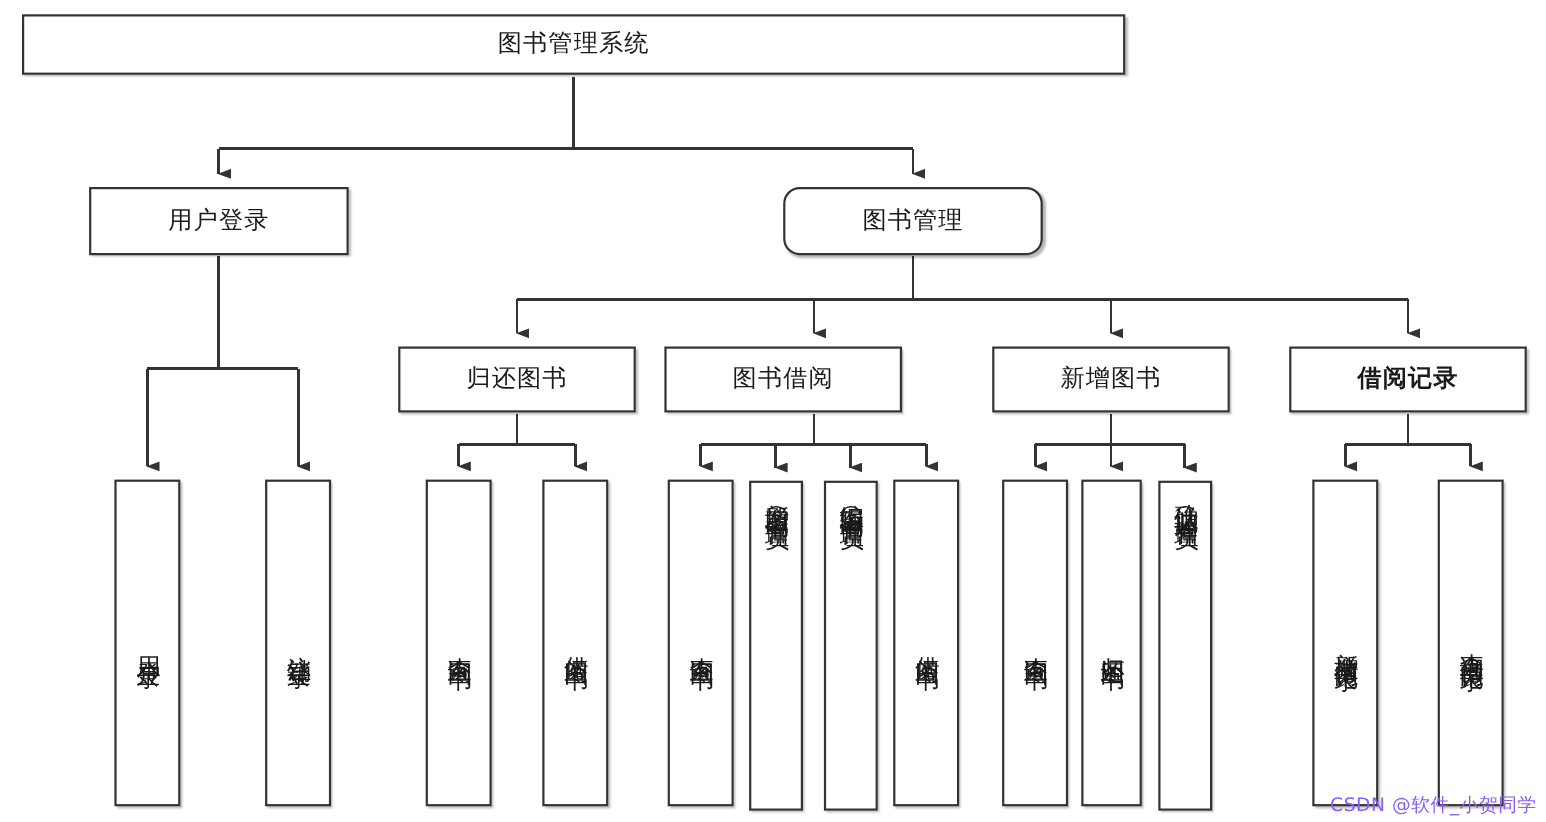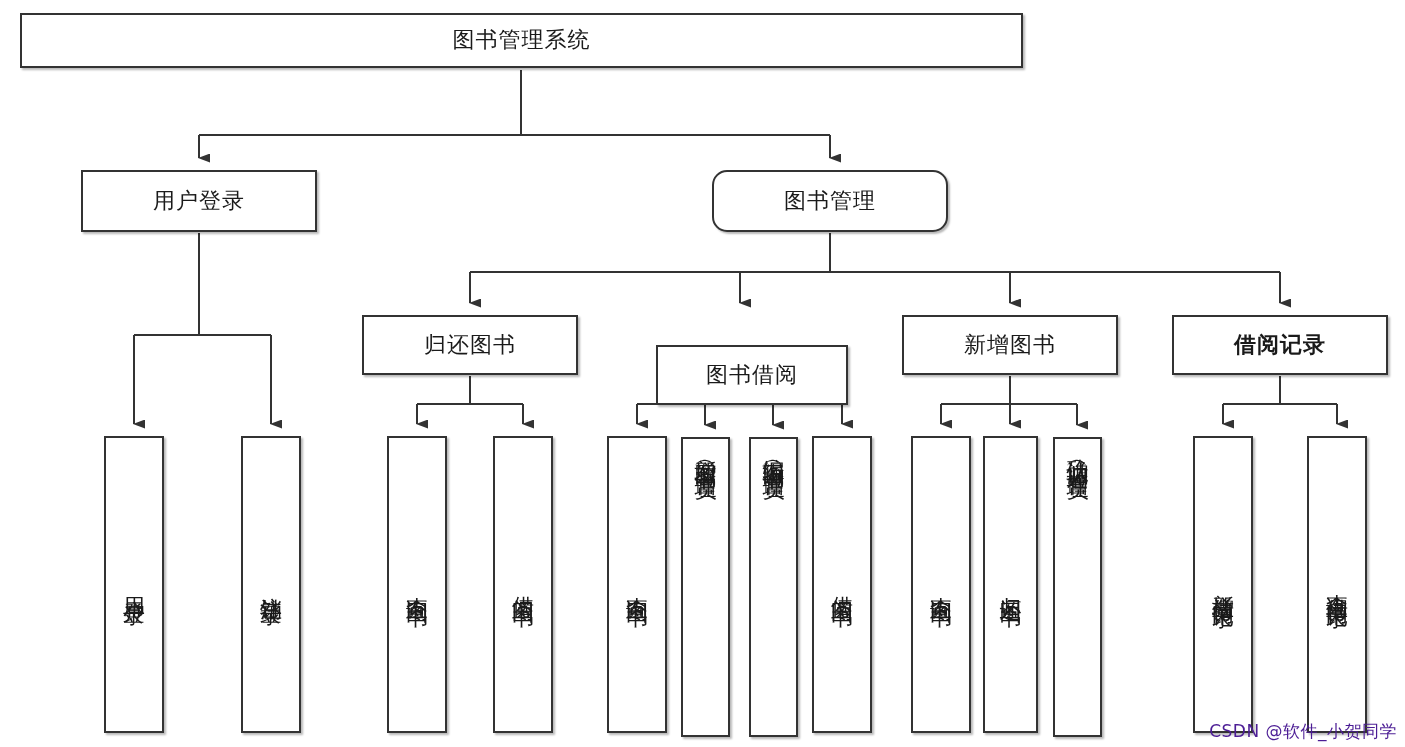--- a/index.html
+++ b/index.html
@@ -62,21 +62,21 @@
     align-items: flex-start;
   }
   .node.vertical.top-aligned .node-label {
     padding-top: 2px;
   }
   #watermark {
     position: absolute;
     right: 8px;
     bottom: 4px;
     font-size: 17px;
-    color: #4c1d95;
+    color: #8b5cf6;
     letter-spacing: 0.5px;
     white-space: nowrap;
     user-select: none;
   }
 </style>
 </head>
 <body>
 
 <div id="diagram-root">
 
@@ -139,21 +139,21 @@
   </div>
 
   <div class="node" style="left:712px; top:170px; width:236px; height:62px;border-radius:15px;">
     <span class="node-label">图书管理</span>
   </div>
 
   <div class="node" style="left:362px; top:315px; width:216px; height:60px;">
     <span class="node-label">归还图书</span>
   </div>
 
-  <div class="node" style="left:656px; top:315px; width:192px; height:60px;margin-top:30px;">
+  <div class="node" style="left:604px; top:315px; width:216px; height:60px;">
     <span class="node-label">图书借阅</span>
   </div>
 
   <div class="node" style="left:902px; top:315px; width:216px; height:60px;">
     <span class="node-label">新增图书</span>
   </div>
 
   <div class="node" style="left:1172px; top:315px; width:216px; height:60px;font-weight:bold;">
     <span class="node-label">借阅记录</span>
   </div>

